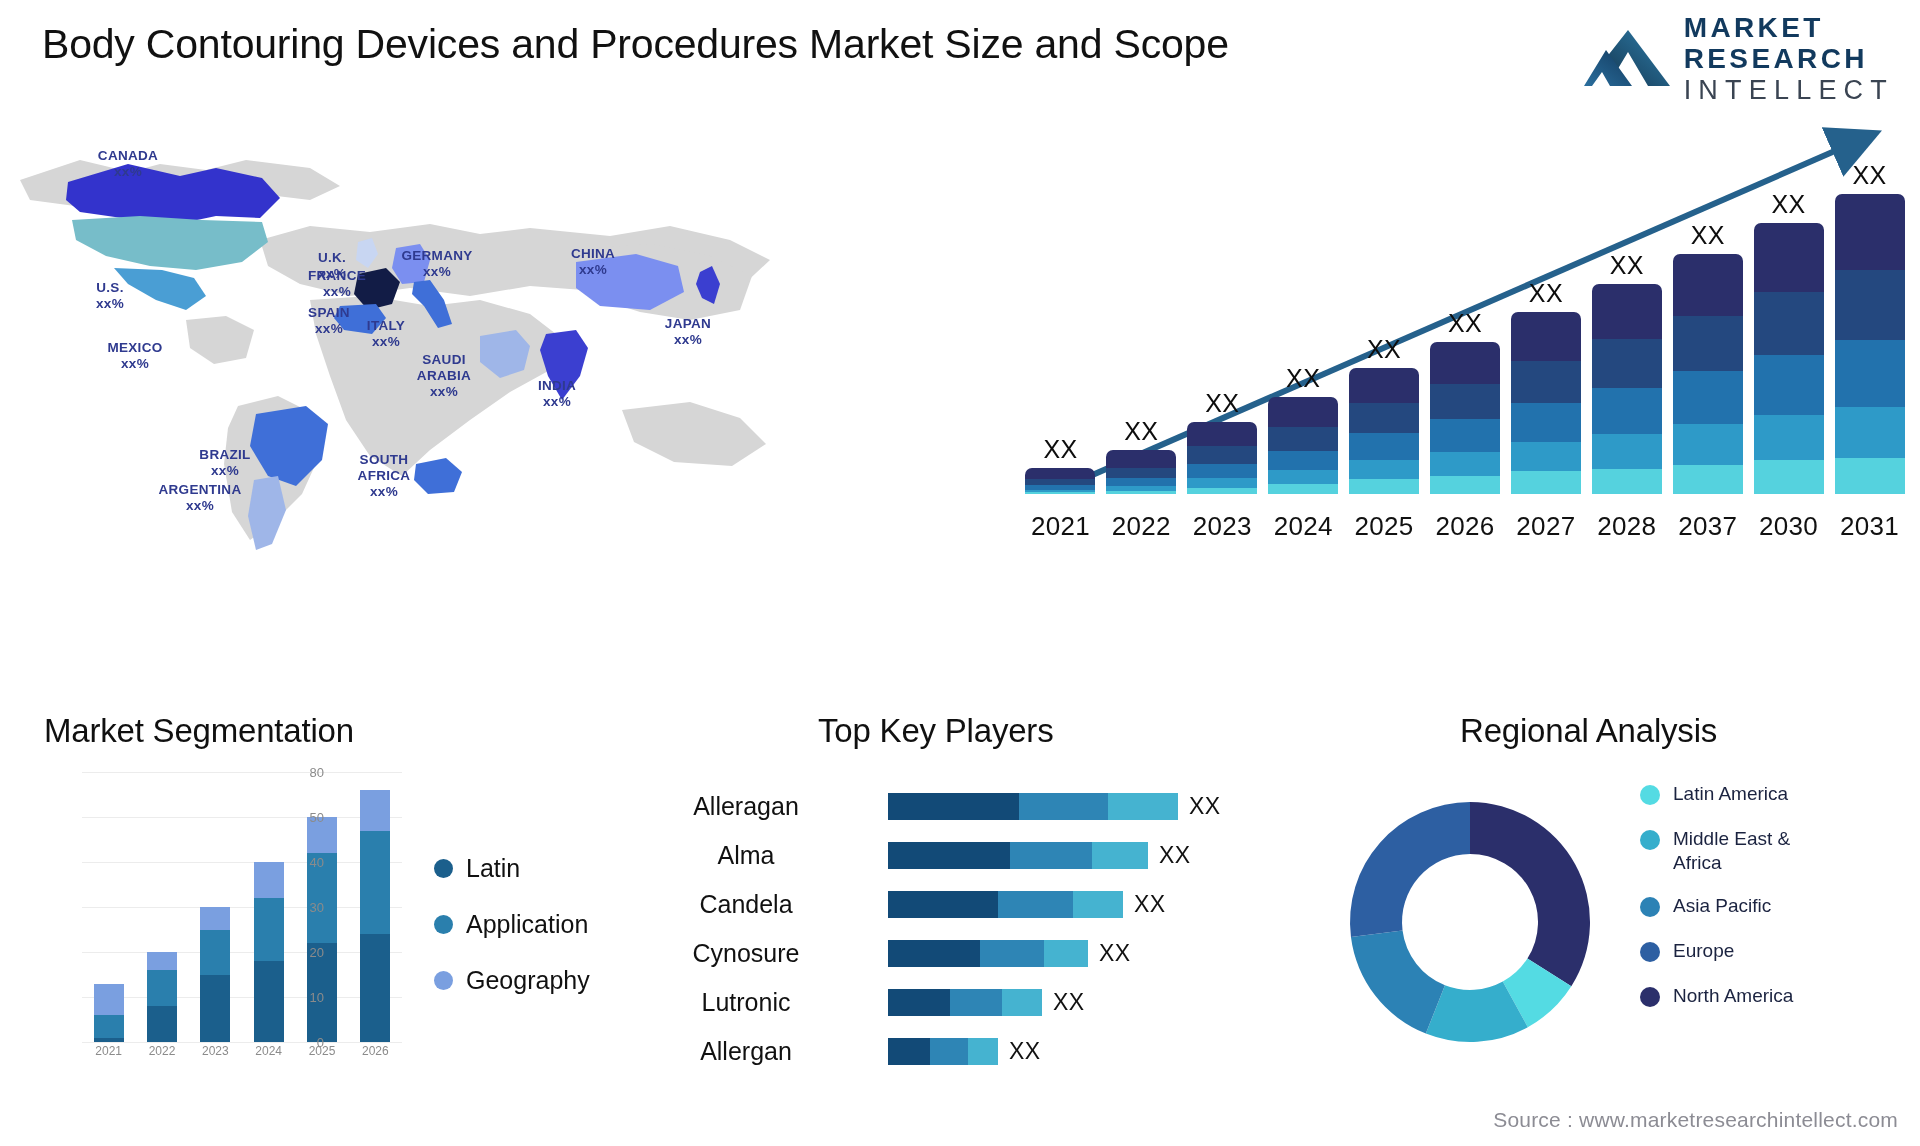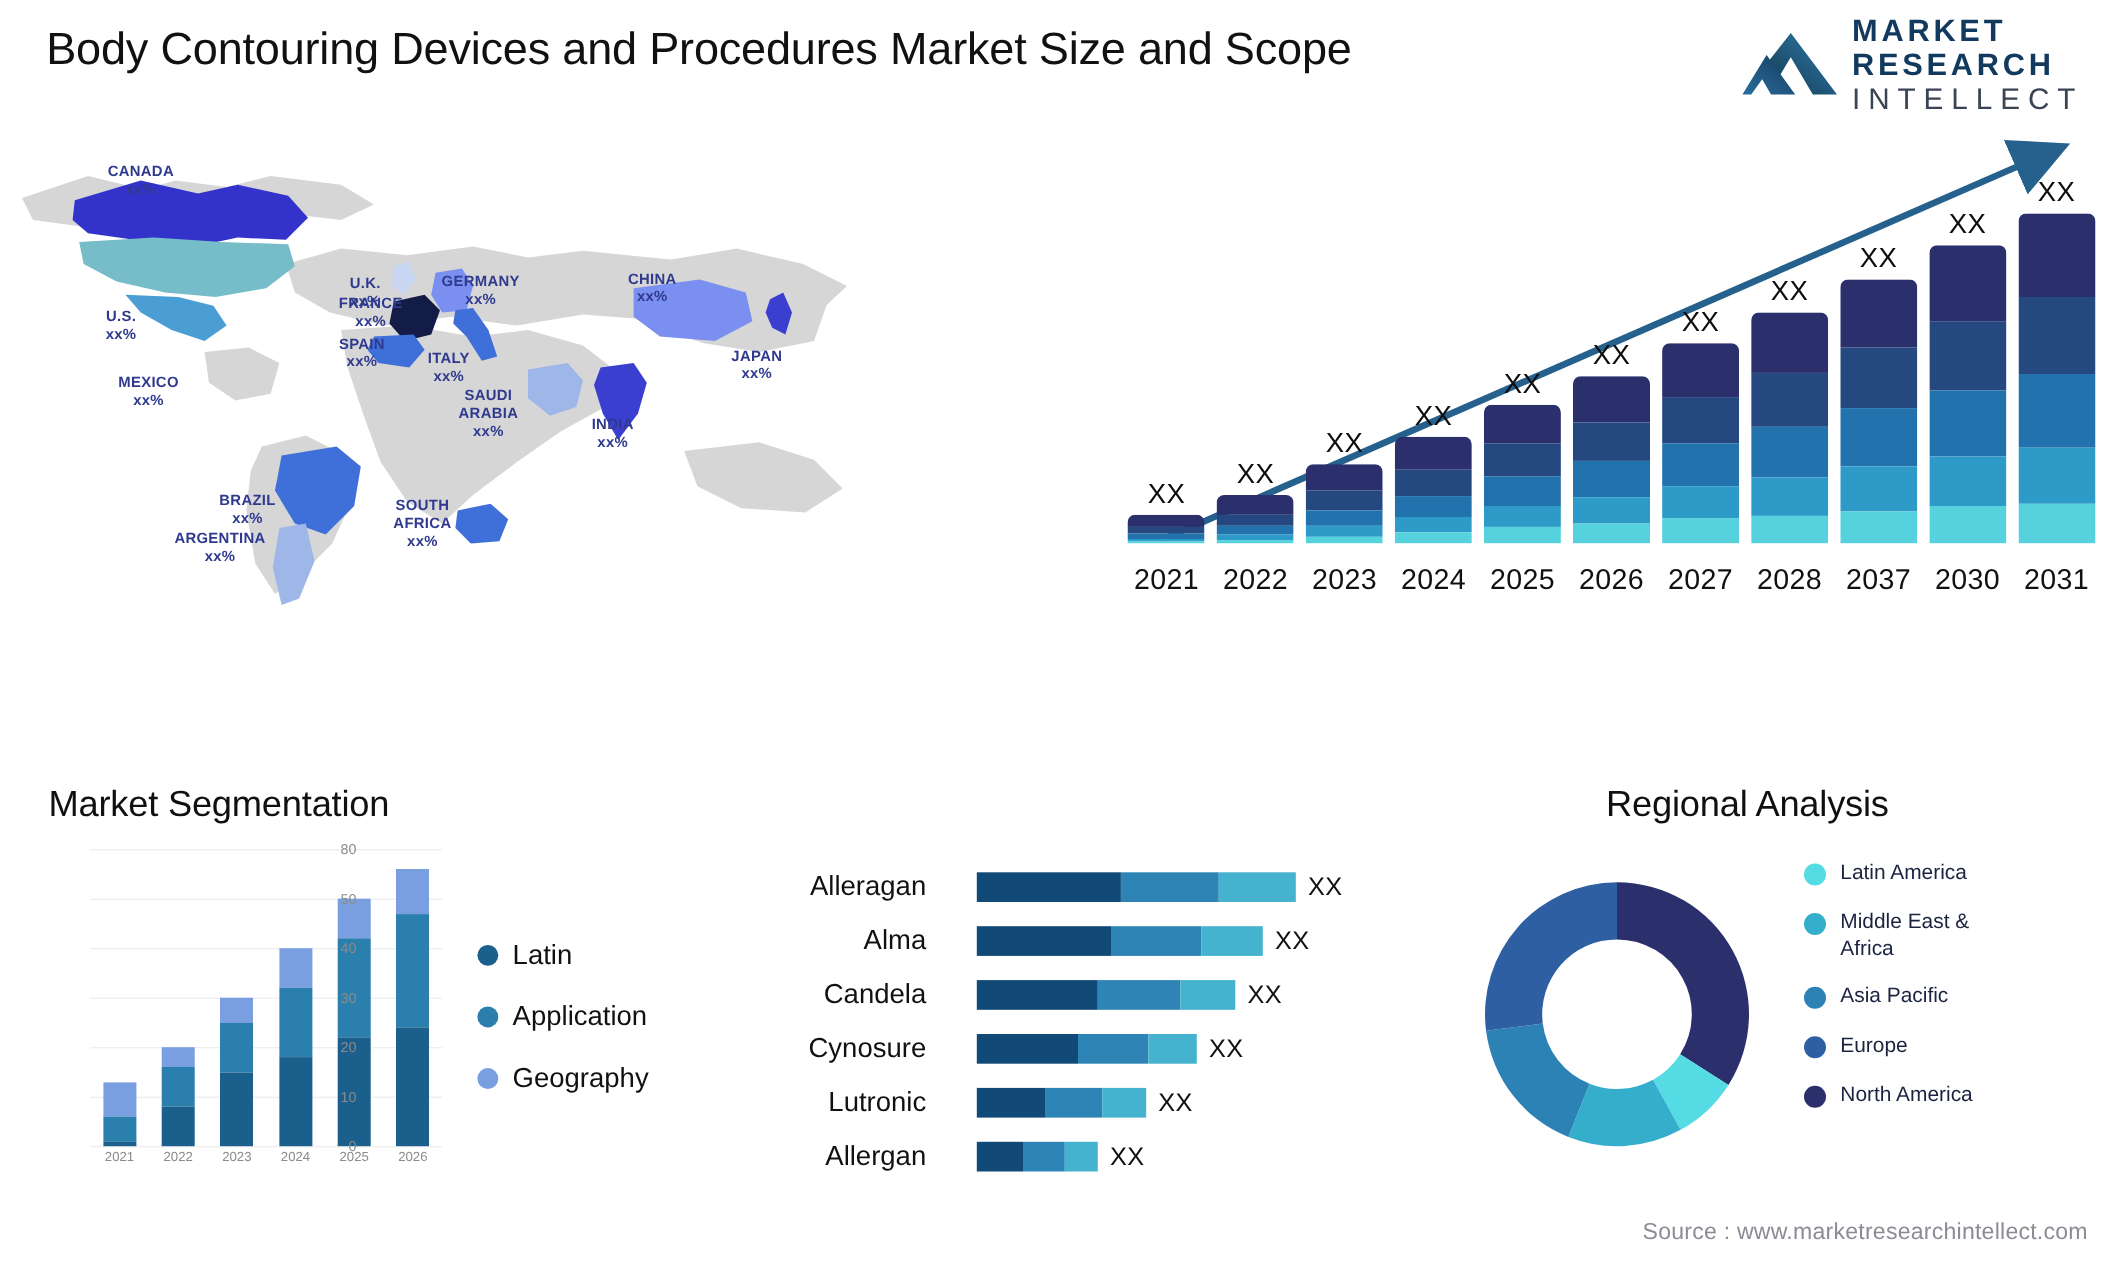--- a/index.html
+++ b/index.html
@@ -69,21 +69,21 @@
   #seg-xaxis { position: absolute; left: 52px; top: 282px; width: 320px; display: flex; }
   #seg-xaxis .xl { flex: 1 1 0; text-align: center; font-size: 12px; color: #8b8b8b; }
   #seg-legend { position: absolute; left: 404px; top: 92px; display: flex; flex-direction: column; gap: 27px; }
   .seg-leg-row { display: flex; align-items: center; gap: 13px; }
   .seg-leg-dot { width: 19px; height: 19px; border-radius: 50%; }
   .seg-leg-label { font-size: 25px; color: #111; }
 
   
   #players-panel { position: absolute; left: 650px; top: 782px; width: 660px; height: 330px; }
   .player-row { height: 49px; display: flex; align-items: center; }
-  .player-name { width: 238px; text-align: right; padding-right: 46px; font-size: 25px; color: #111; }
+  .player-name { width: 238px; text-align: center; padding-right: 46px; font-size: 25px; color: #111; }
   .player-bar { display: flex; height: 27px; }
   .pseg { height: 100%; }
   .player-value { font-size: 23px; color: #111; margin-left: 11px; letter-spacing: 0.4px; }
 
   
   #regional-panel { position: absolute; left: 1300px; top: 762px; width: 610px; height: 340px; }
   #donut { position: absolute; left: 20px; top: 10px; }
   #donut-legend { position: absolute; left: 340px; top: 20px; display: flex; flex-direction: column; gap: 19px; }
   .don-leg-row { display: flex; align-items: flex-start; gap: 13px; min-height: 26px; }
   .don-leg-dot { width: 20px; height: 20px; border-radius: 50%; flex: 0 0 auto; margin-top: 3px; }
@@ -159,21 +159,21 @@
     <div id="map-labels">
         <div class="map-label" style="left: 118px; top: 28px;"><div>CANADA</div><div>xx%</div></div>
         <div class="map-label" style="left: 100px; top: 160px;"><div>U.S.</div><div>xx%</div></div>
         <div class="map-label" style="left: 125px; top: 220px;"><div>MEXICO</div><div>xx%</div></div>
         <div class="map-label" style="left: 215px; top: 327px;"><div>BRAZIL</div><div>xx%</div></div>
         <div class="map-label" style="left: 190px; top: 362px;"><div>ARGENTINA</div><div>xx%</div></div>
         <div class="map-label" style="left: 322px; top: 130px;"><div>U.K.</div><div>xx%</div></div>
         <div class="map-label" style="left: 327px; top: 148px;"><div>FRANCE</div><div>xx%</div></div>
         <div class="map-label" style="left: 319px; top: 185px;"><div>SPAIN</div><div>xx%</div></div>
         <div class="map-label" style="left: 427px; top: 128px;"><div>GERMANY</div><div>xx%</div></div>
-        <div class="map-label" style="left: 398px; top: 198px;"><div>ITALY</div><div>xx%</div></div>
+        <div class="map-label" style="left: 376px; top: 198px;"><div>ITALY</div><div>xx%</div></div>
         <div class="map-label" style="left: 374px; top: 332px;"><div>SOUTH
 AFRICA</div><div>xx%</div></div>
         <div class="map-label" style="left: 434px; top: 232px;"><div>SAUDI
 ARABIA</div><div>xx%</div></div>
         <div class="map-label" style="left: 547px; top: 258px;"><div>INDIA</div><div>xx%</div></div>
         <div class="map-label" style="left: 583px; top: 126px;"><div>CHINA</div><div>xx%</div></div>
         <div class="map-label" style="left: 678px; top: 196px;"><div>JAPAN</div><div>xx%</div></div>
       </div>
   </div>
 
@@ -307,20 +307,21 @@
         <div class="yr">2026</div>
         <div class="yr">2027</div>
         <div class="yr">2028</div>
         <div class="yr">2037</div>
         <div class="yr">2030</div>
         <div class="yr">2031</div>
       </div>
   </div>
 
   <div class="section-title" id="seg-title">Market Segmentation</div>
+  <div class="section-title" id="players-title">Top Key Players</div>
   <div class="section-title" id="regional-title">Regional Analysis</div>
 
   <div id="segmentation-panel">
     <div id="seg-plot">
       <div id="seg-grid">
           <div class="seg-grid-line" style="top: 270px;"></div>
           <div class="seg-grid-line" style="top: 225px;"></div>
           <div class="seg-grid-line" style="top: 180px;"></div>
           <div class="seg-grid-line" style="top: 135px;"></div>
           <div class="seg-grid-line" style="top: 90px;"></div>

